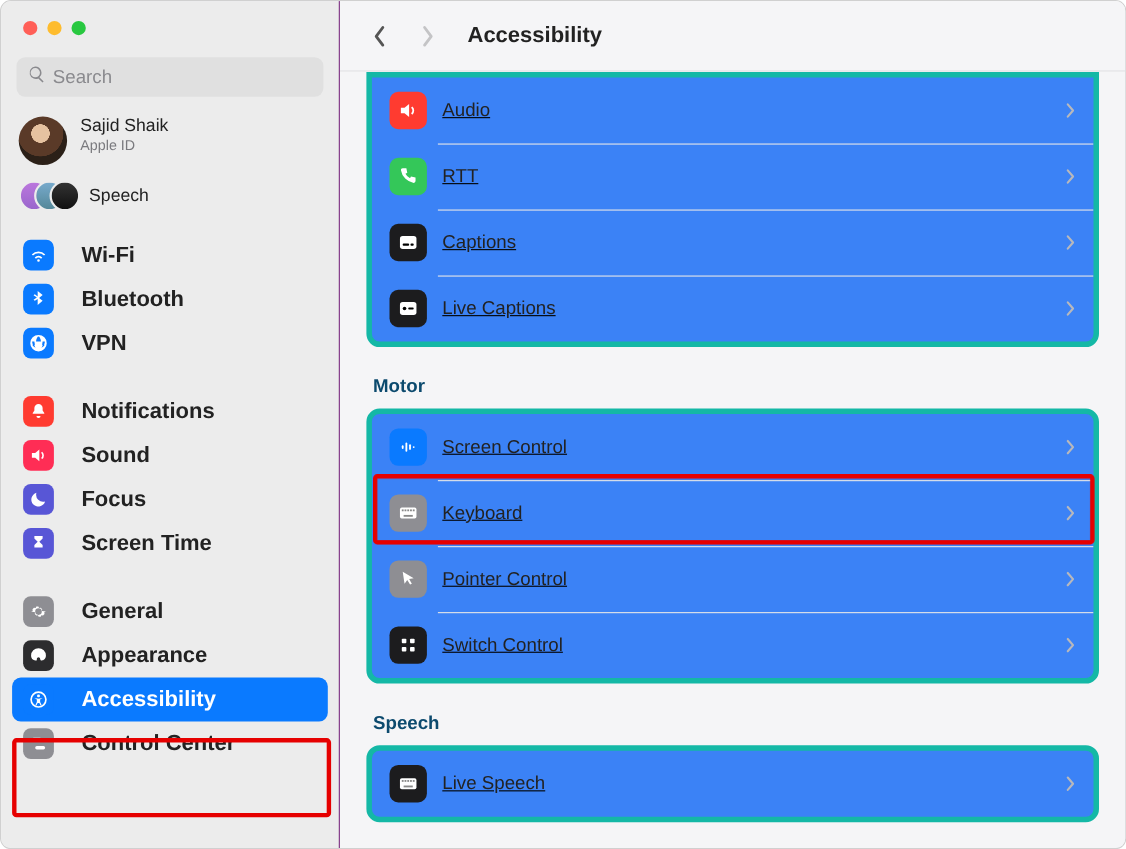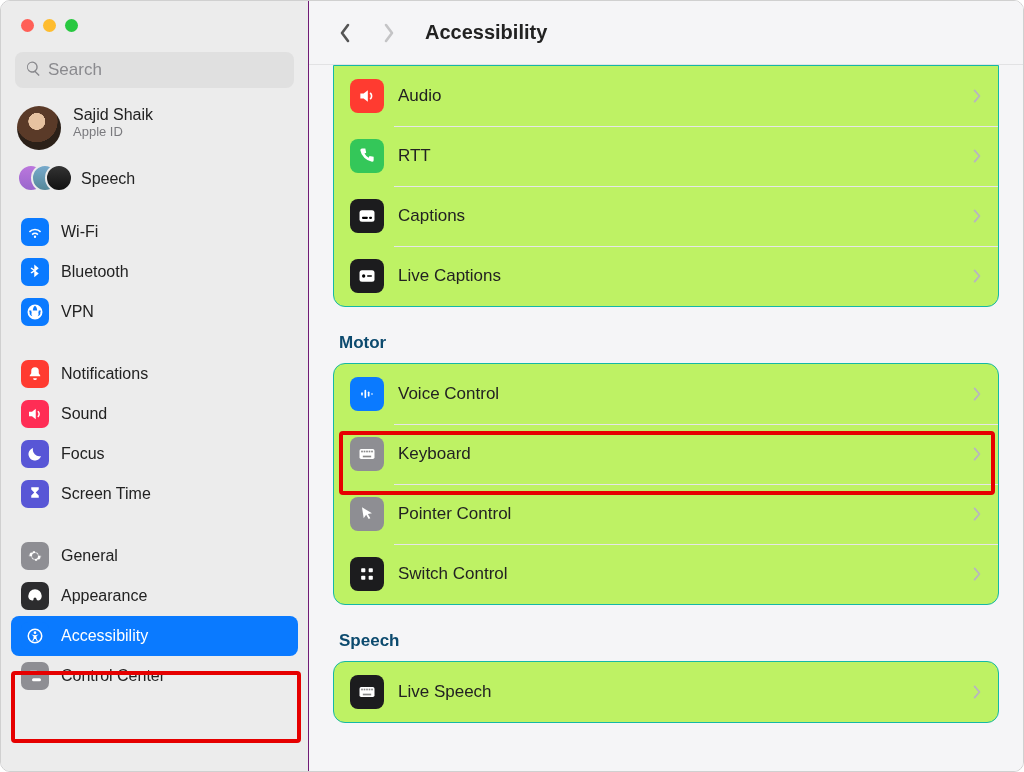--- a/index.html
+++ b/index.html
@@ -84,25 +84,26 @@
     padding: 4px 10px;
     overflow-y:auto;
     flex:1;
   }
   .side-group-gap { height: 22px; }
   .side-item {
     display:flex; align-items:center;
     height: 40px;
     padding: 0 10px;
     border-radius: 8px;
-    gap: 12px;
-    font-size:16px;
+    gap: 25px;
+    font-size:20px;
     color:#222;
     cursor:default;
     position:relative;
+    font-weight:bold;
   }
   .side-item.selected {
     background:#0a7aff;
     color:#fff;
   }
   .side-icon {
     width:28px;height:28px;border-radius:7px;
     display:flex;align-items:center;justify-content:center;
     flex:0 0 28px;
   }
@@ -155,24 +156,25 @@
 
   .content {
     flex:1; overflow-y:auto;
     padding: 0 24px 40px 24px;
   }
   .section-title {
     font-size:17px; font-weight:700; color:#0c4a6e;
     margin: 26px 0 10px 6px;
   }
   .sec-group {
-    background:#bef264;
-    border:1px solid #14b8a6;
+    background:#3b82f6;
+    border:5px solid #14b8a6;
     border-radius:12px;
     overflow:hidden;
+    text-decoration:underline;
   }
   .sec-group.cut-top { border-top-left-radius:0;border-top-right-radius:0; }
   .row {
     display:flex; align-items:center;
     height:60px;
     padding:0 16px;
     gap:14px;
     position:relative;
   }
   .row + .row::before {
@@ -399,21 +401,21 @@
         </div>
 
       <div class="section-title">Motor</div>
       <div class="sec-group" id="motor-group">
           <div class="row">
             <span class="row-icon ri-blue">
               <svg viewBox="0 0 24 24">
                 <use href="#ic-wave"></use>
               </svg>
             </span>
-            <span class="row-label">Voice Control</span>
+            <span class="row-label">Screen Control</span>
             <span class="chev"><svg viewBox="0 0 12 20">
                 <polyline points="3,3 9,10 3,17"></polyline>
               </svg></span>
           </div>
           <div class="row">
             <span class="row-icon ri-gray">
               <svg viewBox="0 0 24 24">
                 <use href="#ic-keyboard"></use>
               </svg>
             </span>

